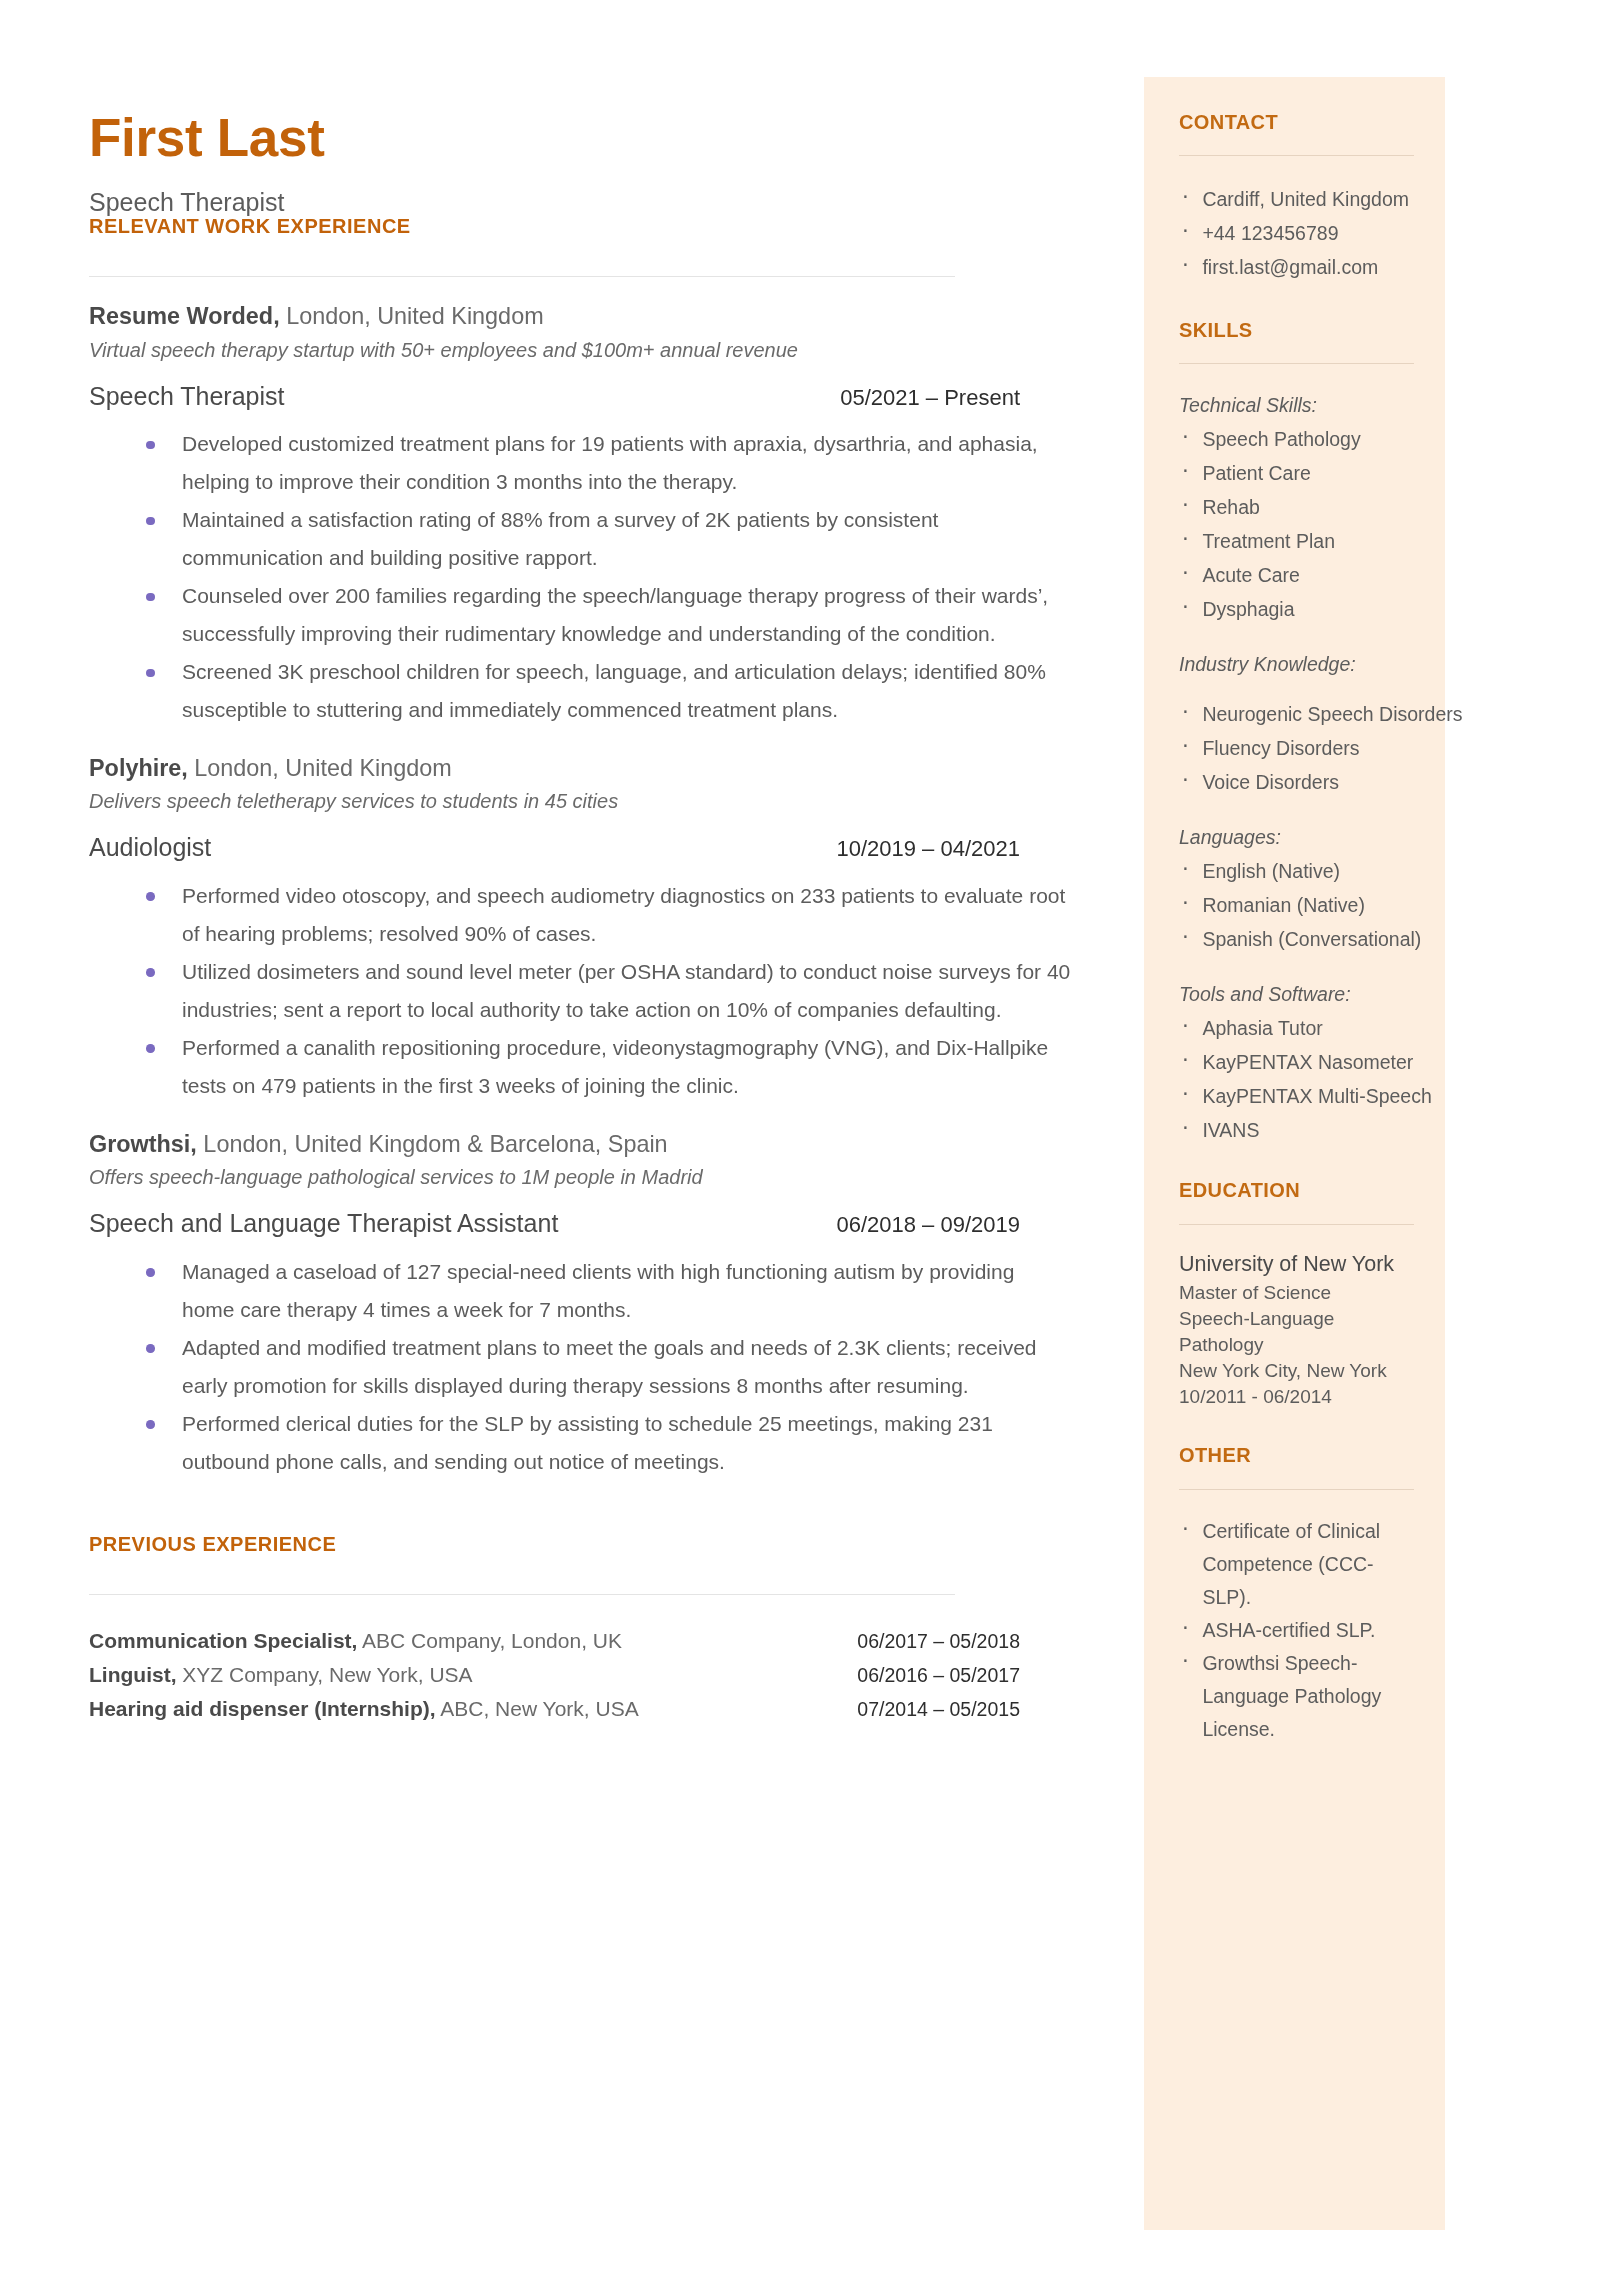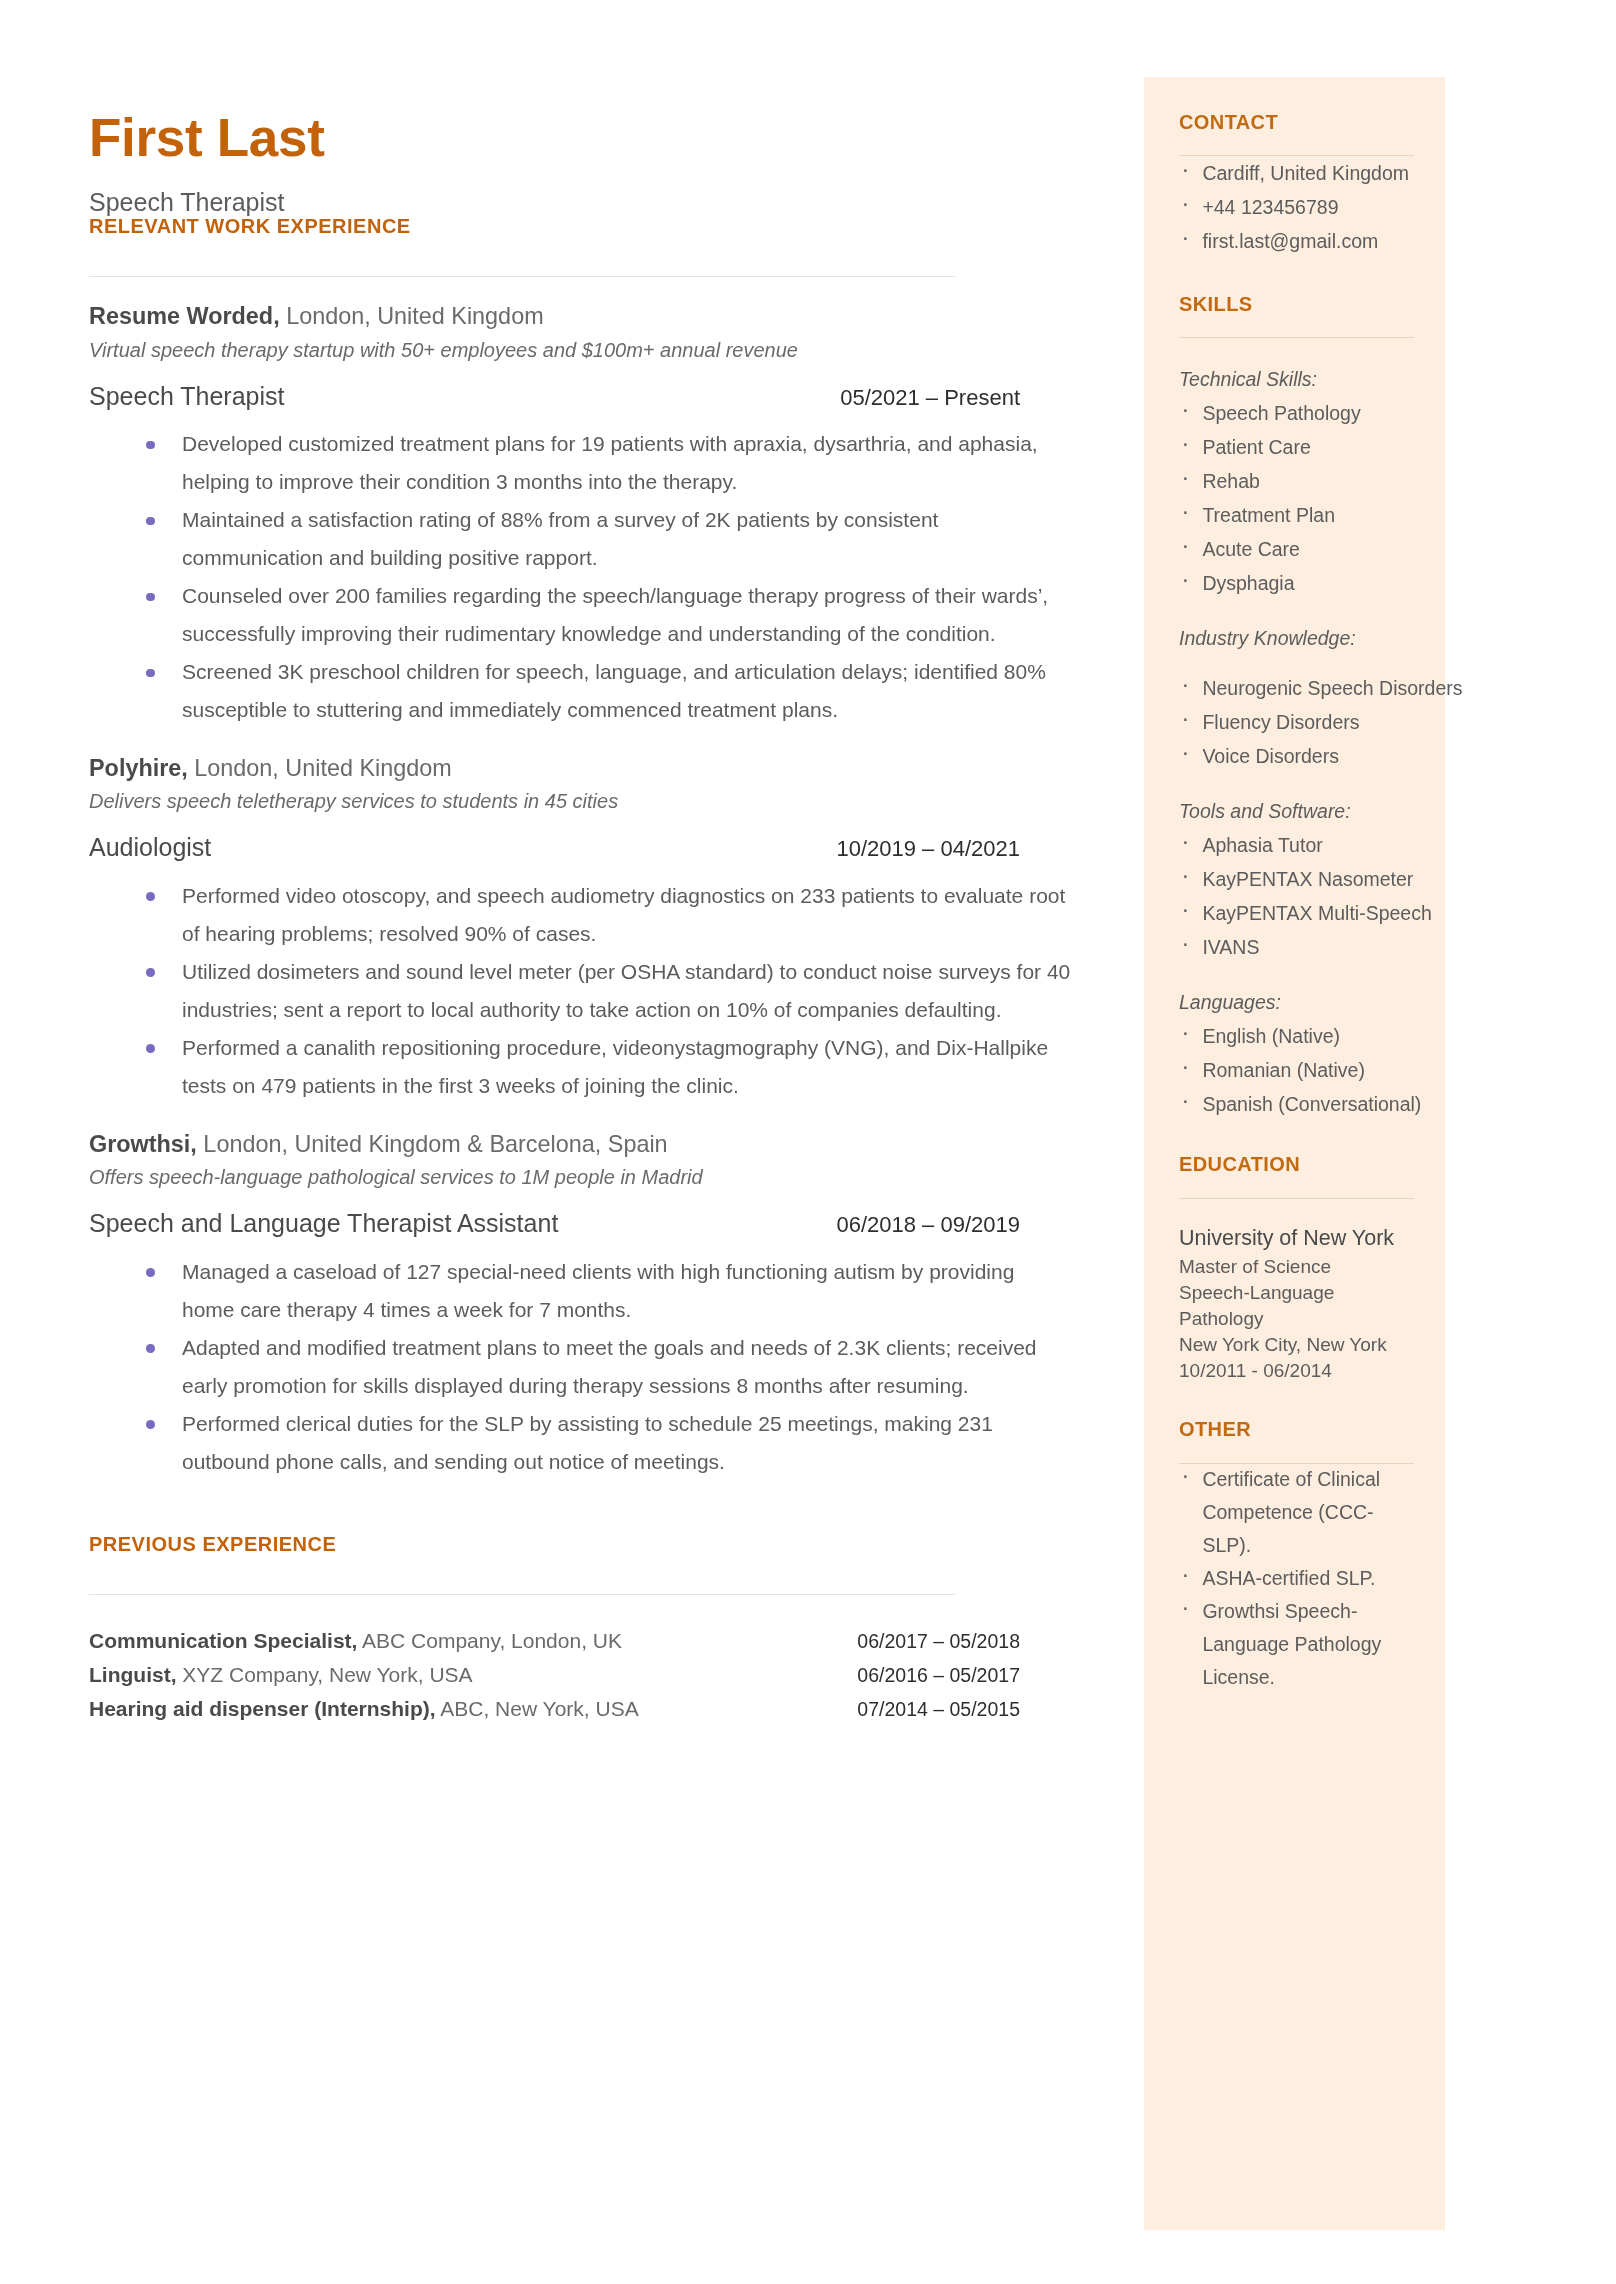--- a/index.html
+++ b/index.html
@@ -34,21 +34,21 @@
     font-size: 20px;
     font-weight: bold;
     letter-spacing: 0.4px;
     line-height: 1;
   }
   .sb-rule {
     height: 0.7px;
     background: #E6D3C0;
     margin: 23.4px 0 0 0;
   }
-  .sb-list { list-style: none; }
+  .sb-list { margin-top: 26px; list-style: none; }
   .sb-li {
     position: relative;
     color: #5c5c5c;
     font-size: 19.5px;
     line-height: 34px;
     padding-left: 23.4px;
     white-space: nowrap;
   }
   .sb-li::before {
     content: "\00B7";
@@ -221,35 +221,35 @@
       <div class="sb-group">
         <div class="sb-subhead">Industry Knowledge:</div>
         <ul class="sb-list" style="margin-top:16px;">
           <li class="sb-li">Neurogenic Speech Disorders</li>
           <li class="sb-li">Fluency Disorders</li>
           <li class="sb-li">Voice Disorders</li>
         </ul>
       </div>
 
       <div class="sb-group">
+        <div class="sb-subhead">Languages:</div>
+        <ul class="sb-list" style="margin-top:0;">
+          <li class="sb-li">English (Native)</li>
+          <li class="sb-li">Romanian (Native)</li>
+          <li class="sb-li">Spanish (Conversational)</li>
+        </ul>
+      </div>
+
+      <div class="sb-group">
         <div class="sb-subhead">Tools and Software:</div>
         <ul class="sb-list" style="margin-top:0;">
           <li class="sb-li">Aphasia Tutor</li>
           <li class="sb-li">KayPENTAX Nasometer</li>
           <li class="sb-li">KayPENTAX Multi-Speech</li>
           <li class="sb-li">IVANS</li>
-        </ul>
-      </div>
-
-      <div class="sb-group">
-        <div class="sb-subhead">Languages:</div>
-        <ul class="sb-list" style="margin-top:0;">
-          <li class="sb-li">English (Native)</li>
-          <li class="sb-li">Romanian (Native)</li>
-          <li class="sb-li">Spanish (Conversational)</li>
         </ul>
       </div>
 
       <div class="sb-heading" style="margin-top:33px;">EDUCATION</div>
       <div class="sb-rule"></div>
       <div class="edu-block">
         <div class="edu-school">University of New York</div>
         <div class="edu-line">Master of Science</div>
         <div class="edu-line">Speech-Language Pathology</div>
         <div class="edu-line">New York City, New York</div>

